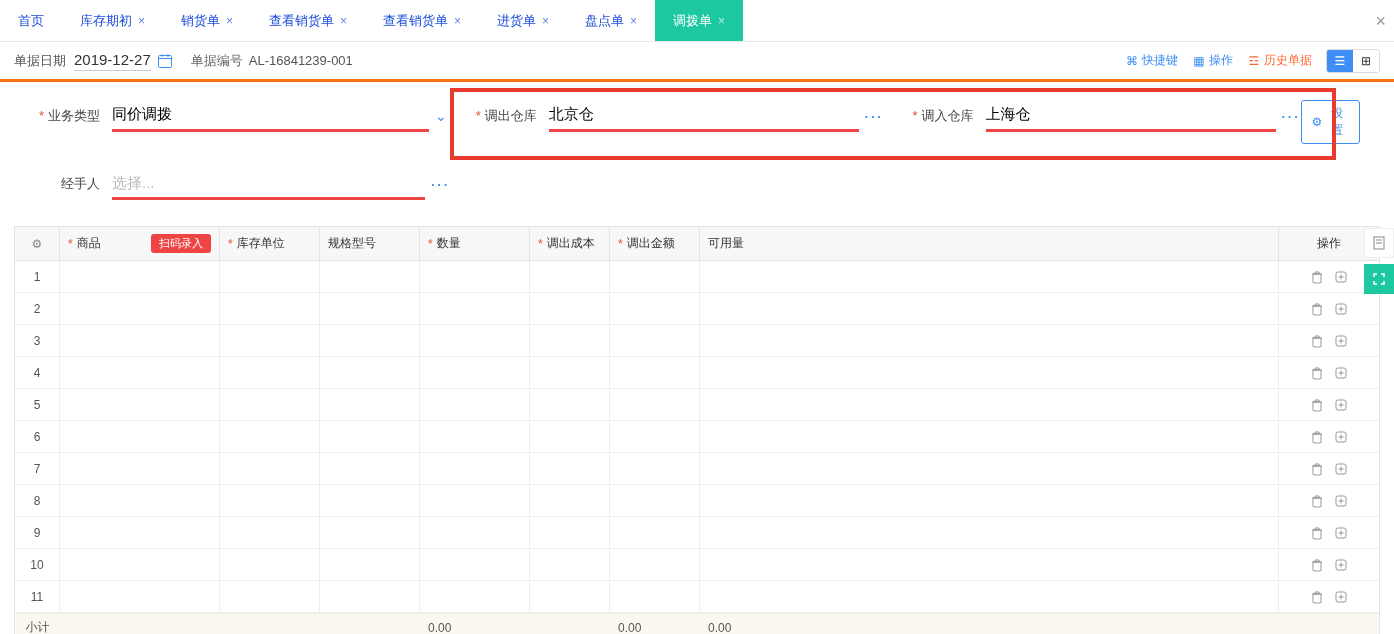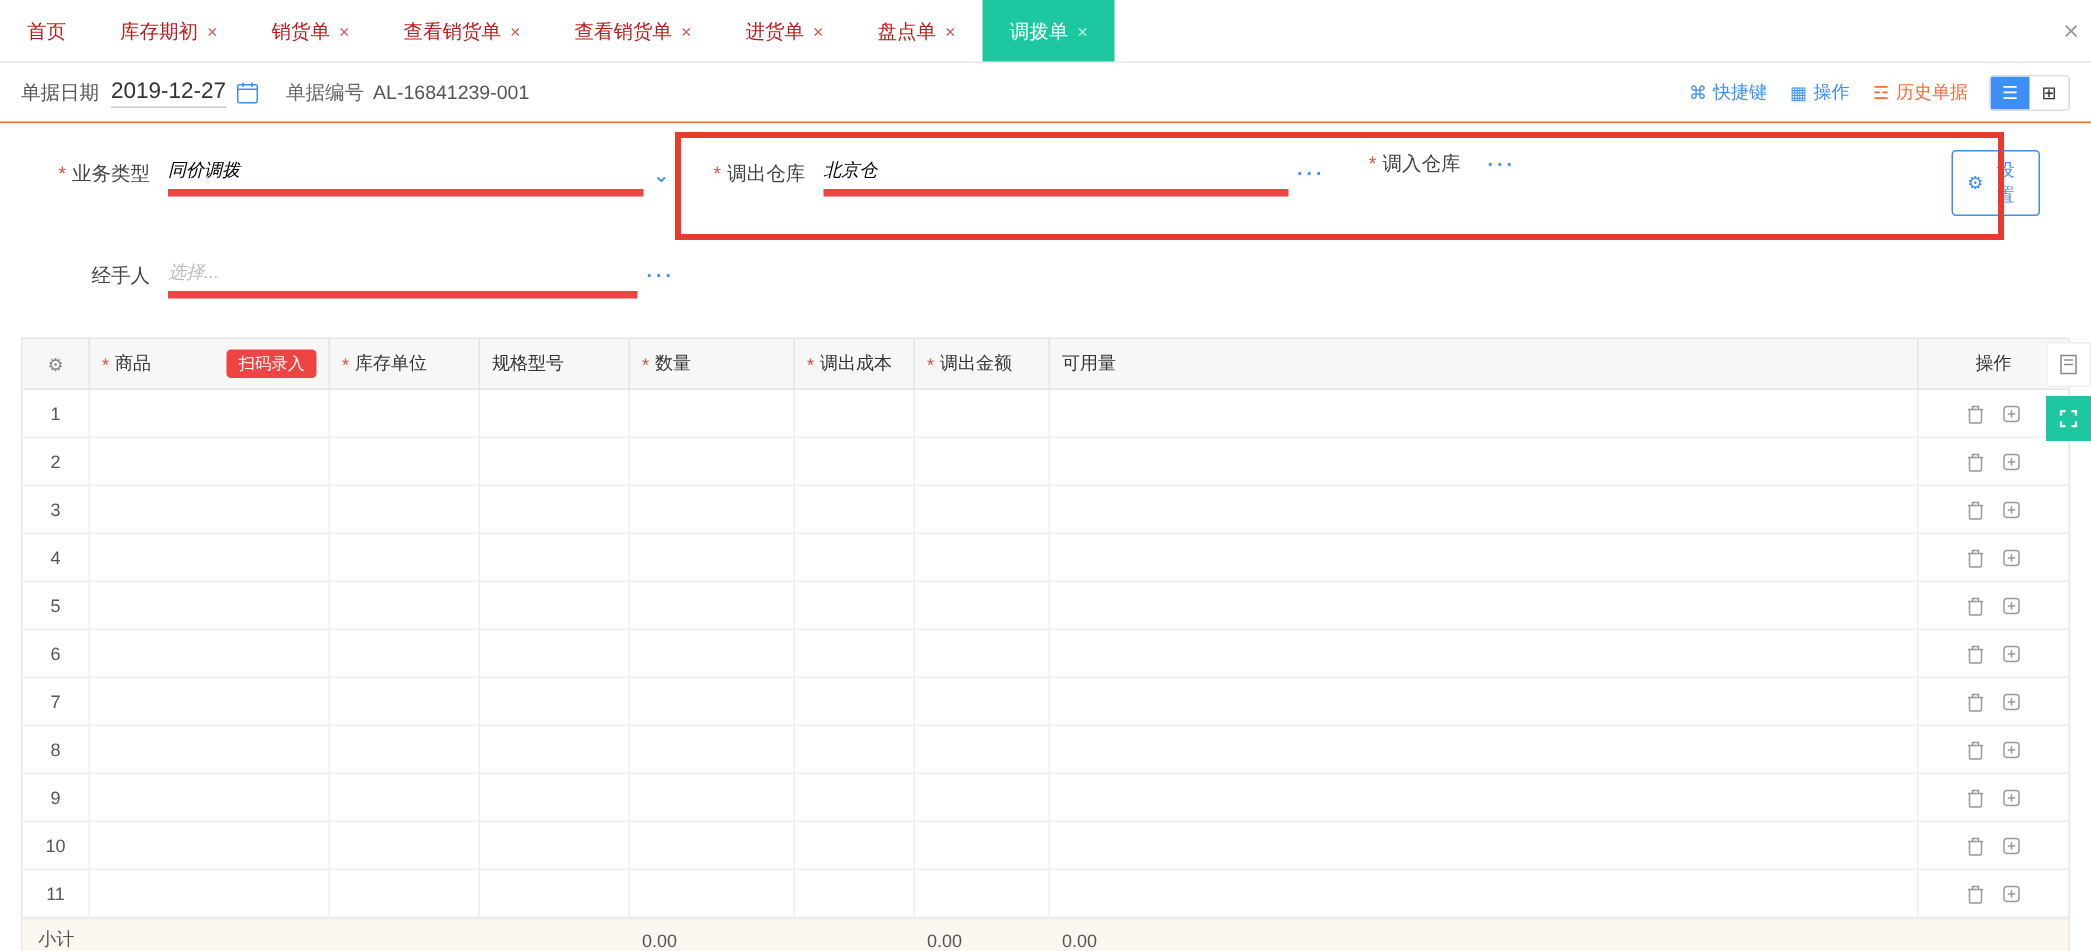--- a/index.html
+++ b/index.html
@@ -1,47 +1,47 @@
 <!DOCTYPE html>
 <html><head>
   <meta charset="utf-8">
   <style>
     * { margin: 0; padding: 0; box-sizing: border-box; }
     body { font-family: -apple-system, "PingFang SC", "Microsoft YaHei", sans-serif; font-size: 13px; color: #333; background: #fff; width: 1394px; height: 634px; overflow: hidden; position: relative; }
     
     
     .tabs { display: flex; height: 42px; border-bottom: 1px solid #e8e8e8; align-items: stretch; position: relative; }
-    .tab { display: flex; align-items: center; padding: 0 18px; cursor: pointer; color: #b91c1c; position: relative; }
+    .tab { display: flex; align-items: center; padding: 0 18px; cursor: pointer; color: #1d4ed8; position: relative; }
     .tab.active { background: #1dc8a0; color: #fff; justify-content: space-between; }
     .tab-close { margin-left: 6px; font-size: 12px; color: inherit; opacity: 0.7; }
     .tabs-close-all { position: absolute; right: 8px; top: 50%; transform: translateY(-50%); font-size: 18px; color: #999; cursor: pointer; }
     
     
-    .header-bar { display: flex; align-items: center; height: 40px; padding: 0 14px; border-bottom: 1px solid #f97316; }
+    .header-bar { display: flex; align-items: center; height: 40px; padding: 0 14px; border-bottom: 3px solid #f97316; }
     .header-label { color: #555; margin-right: 8px; }
     .date-val { font-size: 15px; color: #333; margin-right: 6px; border-bottom: 1px solid #ccc; padding-bottom: 2px; }
     .cal-icon { color: #3e8ef7; margin-right: 18px; cursor: pointer; }
     .doc-no-label { color: #666; margin-right: 6px; }
     .doc-no-val { color: #555; }
     .header-right { margin-left: auto; display: flex; align-items: center; gap: 14px; }
     .hr-link { color: #3e8ef7; cursor: pointer; display: flex; align-items: center; gap: 3px; font-size: 12px; }
     .hr-link.history { color: #ff6b35; }
     .hr-icon { width: 14px; height: 14px; display: inline-flex; align-items: center; justify-content: center; }
     .view-toggle { display: flex; border: 1px solid #ddd; border-radius: 3px; overflow: hidden; }
     .view-btn { width: 26px; height: 22px; display: flex; align-items: center; justify-content: center; cursor: pointer; font-size: 12px; }
     .view-btn.active { background: #3e8ef7; color: #fff; }
     
     
     .form-rows { padding: 18px 30px 8px; }
     .form-row { display: flex; align-items: flex-start; gap: 0; }
     .form-group { display: flex; align-items: center; width: 420px; position: relative; }
     .highlight-box { position: absolute; border: 4px solid #e83b2e; left: 450px; top: 88px; width: 886px; height: 72px; pointer-events: none; z-index: 5; }
     .req { color: #e74c3c; margin-right: 4px; }
     .f-label { color: #444; width: 70px; text-align: right; margin-right: 12px; }
-    .f-input { flex: 1; border: none; border-bottom: 5px solid #ef4444; padding: 6px 0; font-size: 12px; outline: none; background: transparent; font-style: italic; }
+    .f-input { flex: 1; border: none; border-bottom: 3px solid #ef4444; padding: 6px 0; font-size: 15px; outline: none; background: transparent; }
     .f-input::placeholder { color: #bbb; }
     .f-chevron { color: #3e8ef7; margin-left: 6px; cursor: pointer; font-size: 14px; }
     .f-dots { color: #3e8ef7; margin-left: 6px; cursor: pointer; letter-spacing: 2px; font-weight: bold; }
     .settings-btn { border: 1px solid #3e8ef7; color: #3e8ef7; background: #fff; border-radius: 3px; padding: 4px 10px; cursor: pointer; font-size: 12px; display: flex; align-items: center; gap: 3px; margin-left: auto; margin-right: 4px; }
     
     
     .table-wrap { margin: 18px 14px 0; border: 1px solid #e4e4e4; overflow: hidden; }
     .thead { display: flex; background: #f7f7f7; border-bottom: 1px solid #e4e4e4; height: 34px; }
     .th { display: flex; align-items: center; padding: 0 8px; border-right: 1px solid #e4e4e4; font-size: 12px; color: #333; }
     .th:last-child { border-right: none; }
@@ -152,20 +152,21 @@
       <input class="f-input" value="同价调拨" style="">
       <span class="f-chevron">⌄</span>
     </div>
     <div class="form-group" style="margin-left:20px;">
       <span class="f-label"><span class="req">*</span><span>调出仓库</span></span>
       <input class="f-input" value="北京仓" style="">
       <span class="f-dots">···</span>
     </div>
     <div class="form-group" style="margin-left:20px; width:400px;">
       <span class="f-label"><span class="req">*</span><span>调入仓库</span></span>
+      <input class="f-input" value="上海仓" style="">
       <span class="f-dots">···</span>
     </div>
     <button class="settings-btn">
         <span>⚙</span>
         <span>设置</span>
       </button>
   </div>
   <div class="form-row" style="margin-top:24px;">
     <div class="form-group">
       <span class="f-label">经手人</span>

